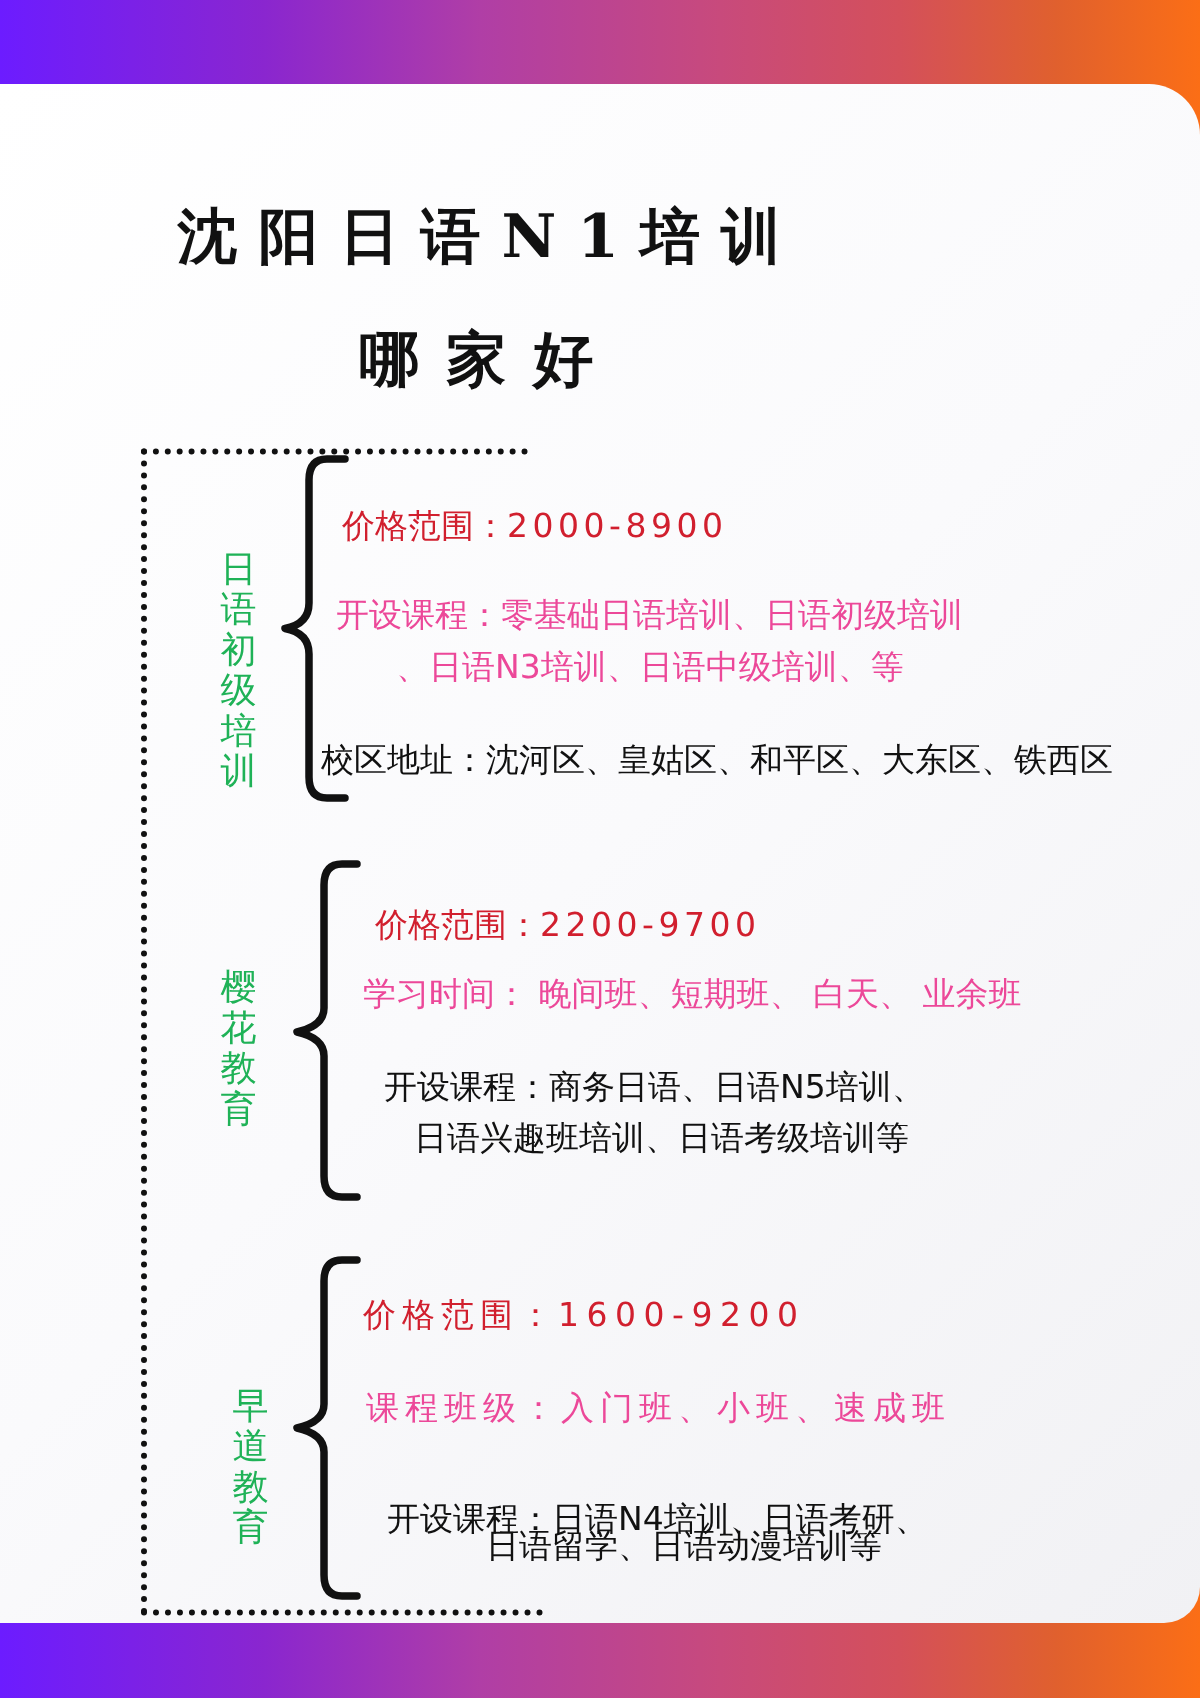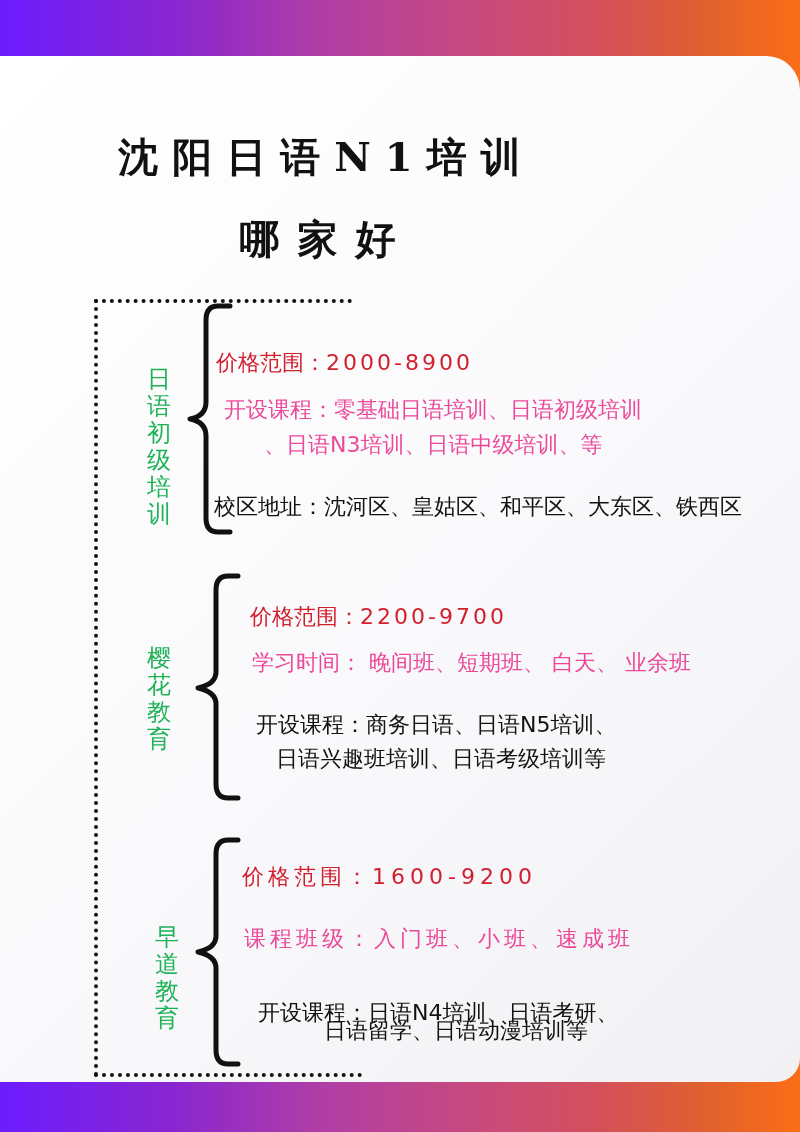--- a/index.html
+++ b/index.html
@@ -94,37 +94,37 @@
 <div class="frame-top"></div>
 <div class="frame-left"></div>
 <div class="frame-bottom"></div>
 
 <div class="school-name" style="left:144px; top:366px;">日语初级培训</div>
 <div class="brace" style="left:178px; top:302px;">
   <svg width="60" height="234" viewBox="0 0 60 234">
     <path d="M52 4 H40 Q28 4 28 18 V100 Q28 114 12 117 Q28 120 28 134 V216 Q28 230 40 230 H52" fill="none" stroke="#111" stroke-width="5" stroke-linecap="round" stroke-linejoin="round"></path>
   </svg>
 </div>
-<div class="line red" style="left:216px; top:336px;margin-top:12px;">
+<div class="line red" style="left:228px; top:336px;">
   <span>价格范围：</span><span class="price-val">2000-8900</span>
 </div>
 <div class="line blue" style="left:224px; top:395px;">开设课程：零基础日语培训、日语初级培训</div>
 <div class="line blue" style="left:264px; top:430px;">、日语N3培训、日语中级培训、等</div>
 <div class="line black" style="left:214px; top:492px;">校区地址：沈河区、皇姑区、和平区、大东区、铁西区</div>
 
 <div class="school-name" style="left:144px; top:645px;">樱花教育</div>
 <div class="brace" style="left:186px; top:572px;">
   <svg width="60" height="230" viewBox="0 0 60 230">
     <path d="M52 4 H42 Q30 4 30 18 V100 Q30 112 12 116 Q30 120 30 132 V212 Q30 226 42 226 H52" fill="none" stroke="#111" stroke-width="5" stroke-linecap="round" stroke-linejoin="round"></path>
   </svg>
 </div>
 <div class="line red" style="left:250px; top:602px;">
   <span>价格范围：</span><span class="price-val">2200-9700</span>
 </div>
-<div class="line blue" style="left:252px; top:648px;">学习时间： 晚间班、短期班、 白天、 业余班</div>
+<div class="line blue" style="left:242px; top:648px;">学习时间： 晚间班、短期班、 白天、 业余班</div>
 <div class="line black" style="left:256px; top:710px;">开设课程：商务日语、日语N5培训、</div>
 <div class="line black" style="left:276px; top:744px;">日语兴趣班培训、日语考级培训等</div>
 
 <div class="school-name" style="left:152px; top:924px;">早道教育</div>
 <div class="brace" style="left:186px; top:836px;">
   <svg width="60" height="234" viewBox="0 0 60 234">
     <path d="M52 4 H42 Q30 4 30 18 V100 Q30 112 12 116 Q30 120 30 132 V214 Q30 228 42 228 H52" fill="none" stroke="#111" stroke-width="5" stroke-linecap="round" stroke-linejoin="round"></path>
   </svg>
 </div>
 <div class="line red" style="left:242px; top:862px;">

